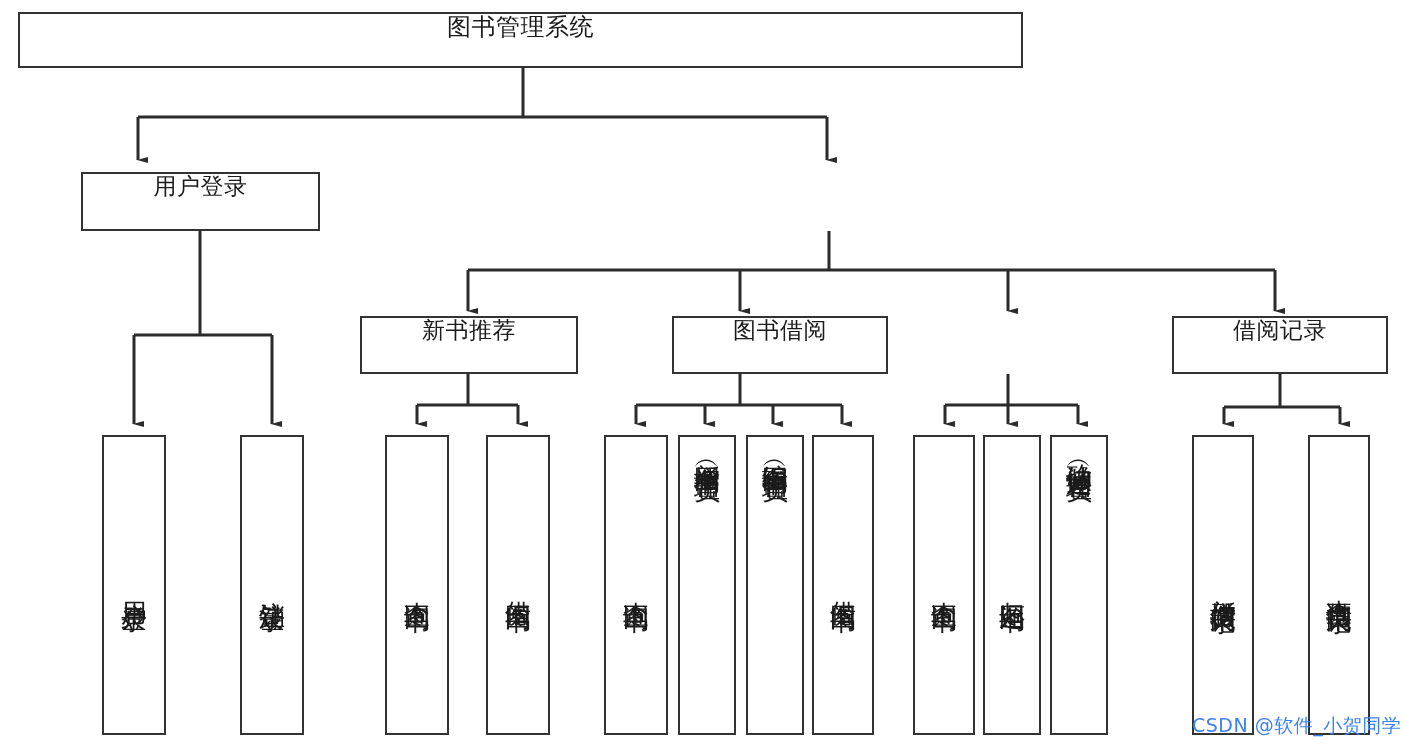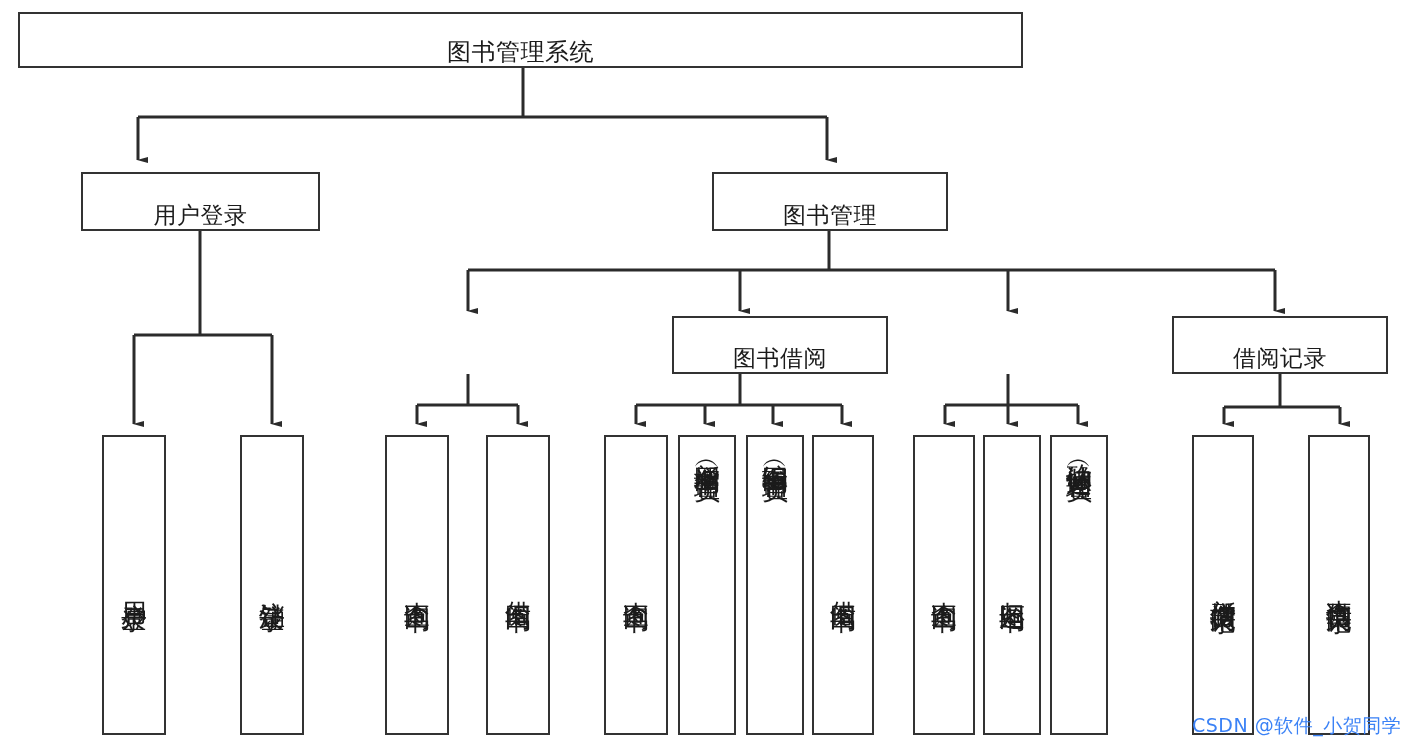--- a/index.html
+++ b/index.html
@@ -24,21 +24,21 @@
     width: 1405px;
     height: 747px;
     pointer-events: none;
   }
   .node {
     position: absolute;
     box-sizing: border-box;
     border: 2px solid #333333;
     background: #ffffff;
     display: flex;
-    align-items: flex-end;
+    align-items: flex-start;
     justify-content: center;
     color: #1b1b1b;
     line-height: 1.12;
   }
   .node.horiz {
     font-size: 23px;
     letter-spacing: 0.5px;
     white-space: nowrap;
   }
   .node.root {
@@ -129,24 +129,24 @@
     </g>
   </svg>
 
   <div class="node horiz root" style="left:18px; top:12px; width:1005px; height:56px;">
     <span>图书管理系统</span>
   </div>
 
   <div class="node horiz" style="left:81px; top:172px; width:239px; height:59px;">
     <span>用户登录</span>
   </div>
-  <div class="node horiz" style="left:712px; top:172px; width:236px; height:59px;">
-    <span>图书管理</span>
+
+  <div class="node horiz" style="left:360px; top:316px; width:218px; height:58px;">
+    <span>新书推荐</span>
   </div>
-
   <div class="node horiz" style="left:632px; top:316px; width:216px; height:58px;margin-left:40px;">
     <span>图书借阅</span>
   </div>
   <div class="node horiz" style="left:1172px; top:316px; width:216px; height:58px;">
     <span>借阅记录</span>
   </div>
 
   <div class="node vert" style="left:102px; top:435px; width:64px; height:300px;">
     <span class="vtext">用户登录</span>
   </div>

